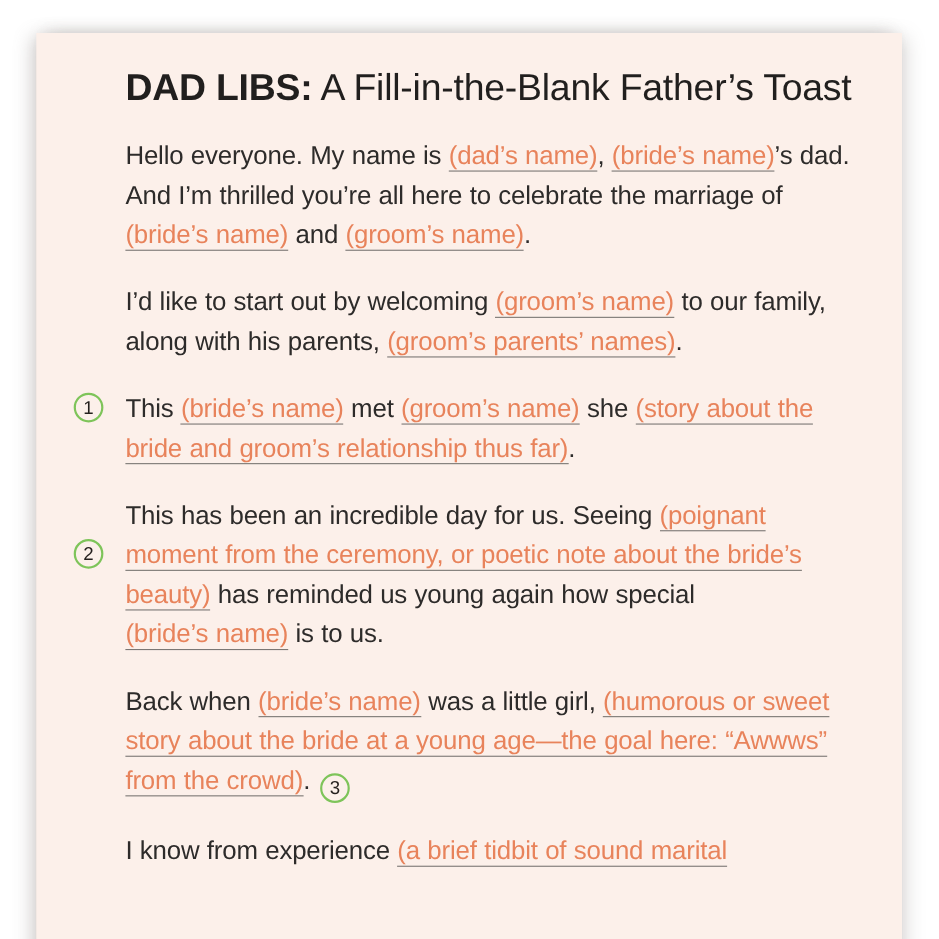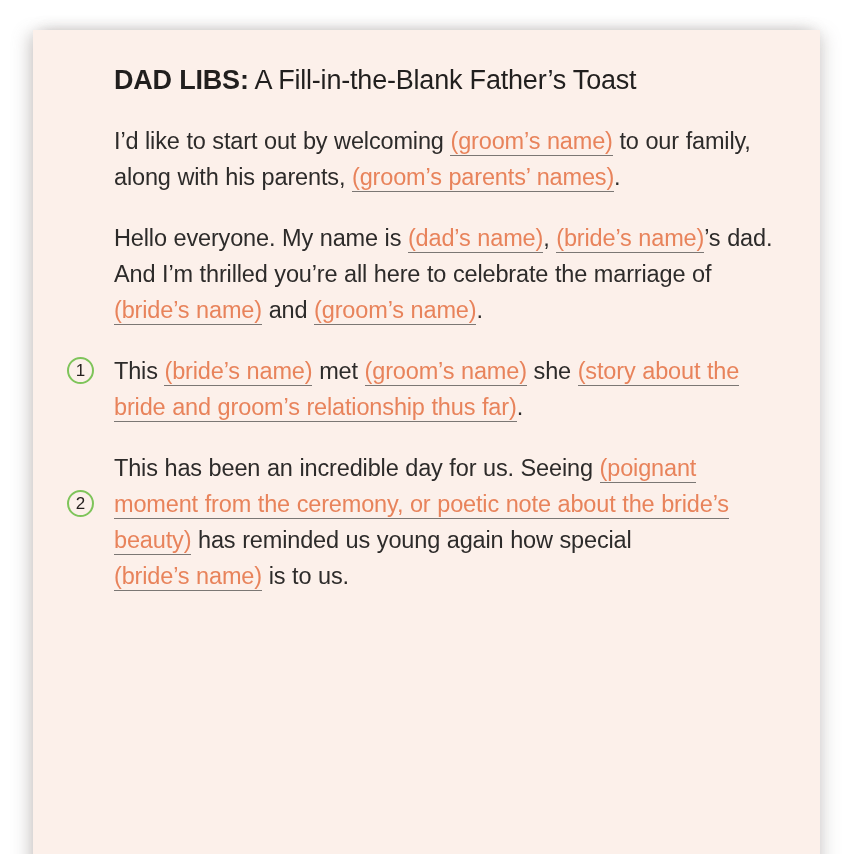--- a/index.html
+++ b/index.html
@@ -37,21 +37,21 @@
 
   .doc-inner {
     position: absolute;
     left: 81px;
     top: 33px;
     width: 666px;
   }
 
   
   .doc-title {
-    font-size: 27px;
+    font-size: 34px;
     line-height: 34px;
     color: #211f1e;
     font-weight: 400;
     letter-spacing: -0.2px;
     margin: 0 0 26px 0;
     white-space: nowrap;
   }
   .doc-title .lead {
     font-weight: 700;
   }
@@ -116,30 +116,36 @@
 <div id="page-root">
   <div class="doc-card">
     <div class="doc-inner">
 
       <h1 class="doc-title">
         <span class="lead">DAD LIBS:</span><span> A Fill-in-the-Blank Father’s Toast</span>
       </h1>
 
       <div id="paragraphs">
           <div class="para-block">
-            <p class="para"><span>I’d like to start out by welcoming </span><span class="blank">(groom’s name)</span><span> to our family, along with his parents, </span><span class="blank">(groom’s parents’ names)</span><span>.</span></p>
+            <p class="para"><span>Hello everyone. My name is </span><span class="blank">(dad’s name)</span><span>, </span><span class="blank">(bride’s name)</span><span>’s dad. And I’m thrilled you’re all here to celebrate the marriage of </span><span class="blank">(bride’s name)</span><span> and </span><span class="blank">(groom’s name)</span><span>.</span></p>
           </div>
           <div class="para-block">
-            <p class="para"><span>Hello everyone. My name is </span><span class="blank">(dad’s name)</span><span>, </span><span class="blank">(bride’s name)</span><span>’s dad. And I’m thrilled you’re all here to celebrate the marriage of </span><span class="blank">(bride’s name)</span><span> and </span><span class="blank">(groom’s name)</span><span>.</span></p>
+            <p class="para"><span>I’d like to start out by welcoming </span><span class="blank">(groom’s name)</span><span> to our family, along with his parents, </span><span class="blank">(groom’s parents’ names)</span><span>.</span></p>
           </div>
           <div class="para-block">
             <span class="marker marker-gutter row1">1</span>
             <p class="para"><span>This </span><span class="blank">(bride’s name)</span><span> met </span><span class="blank">(groom’s name)</span><span> she </span><span class="blank wrapable">(story about the bride and groom’s relationship thus far)</span><span>.</span></p>
           </div>
           <div class="para-block">
             <span class="marker marker-gutter row2">2</span>
             <p class="para"><span>This has been an incredible day for us. Seeing </span><span class="blank wrapable">(poignant moment from the ceremony, or poetic note about the bride’s beauty)</span><span> has reminded us young again how special </span><span class="blank">(bride’s name)</span><span> is to us.</span></p>
           </div>
+          <div class="para-block">
+            <p class="para"><span>Back when </span><span class="blank">(bride’s name)</span><span> was a little girl, </span><span class="blank wrapable">(humorous or sweet story about the bride at a young age—the goal here: “Awwws” from the crowd)</span><span>.</span><span class="marker marker-inline">3</span></p>
+          </div>
+          <div class="para-block">
+            <p class="para"><span>I know from experience </span><span class="blank wrapable">(a brief tidbit of sound marital</span></p>
+          </div>
         </div>
 
     </div>
   </div>
 </div>
 
 </body></html>

